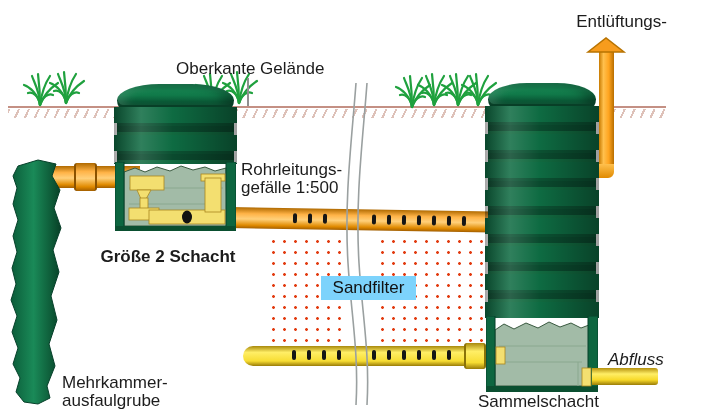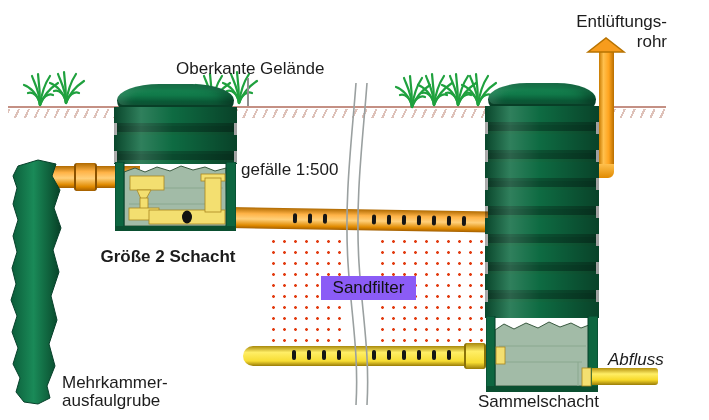--- a/index.html
+++ b/index.html
@@ -28,21 +28,21 @@
   
   .dome{border-radius:50% 50% 8px 8px / 90% 90% 12px 12px;
         background:linear-gradient(180deg,#0f7547 6%,#17885394 28%,#117a4a 45%,#0b5c38 70%,#094c2e 100%),#117a4a;
         box-shadow:inset 0 -4px 0 #083f27, inset 8px 0 10px rgba(255,255,255,.12), inset -10px 0 12px rgba(0,0,0,.3);}
   .ribs{background:repeating-linear-gradient(180deg,#17814e 0 16px,#0b5132 16px 19px,#0a4a2e 19px 25px,#11693f 25px 28px);}
   .ribs::before{content:"";position:absolute;top:0;bottom:0;left:-3px;right:-3px;
         background:repeating-linear-gradient(180deg,#0e6b42 0 16px,transparent 16px 28px);}
   .ribs::after{content:"";position:absolute;inset:0 -3px;
         background:linear-gradient(90deg,rgba(0,0,0,.35) 0%,rgba(255,255,255,.14) 22%,rgba(255,255,255,0) 48%,rgba(0,0,0,.38) 100%);}
 
-  .sand-label{background:#8b5cf6;display:flex;align-items:center;justify-content:center;
+  .sand-label{background:#7dd3fc;display:flex;align-items:center;justify-content:center;
         font-size:17px;color:#111;}
   .bold{font-weight:bold;}
   .tr{text-align:right;}
   .tc{text-align:center;}
 </style>
 </head>
 <body>
 
 <div id="stage">
 
@@ -160,26 +160,26 @@
 
   <div class="abs" style="left:592px;top:368px;width:66px;height:17px;background:linear-gradient(180deg,#b5920e,#ffee66 35%,#f7d929 70%,#9a7c08);border-radius:0 3px 3px 0;"></div>
 
   <svg class="abs" style="left:330px;top:78px;width:50px;height:330px;" viewBox="0 0 50 330">
     <path d="M26,5 C22,60 14,120 18,185 C21,235 29,275 26,327" fill="none" stroke="#9aa0a0" stroke-width="1.6"></path>
     <path d="M37,5 C33,60 25,120 29,185 C32,235 40,275 37,327" fill="none" stroke="#9aa0a0" stroke-width="1.6"></path>
   </svg>
 
   <div class="abs label tr" style="left:545px;top:12px;width:122px;line-height:20px;">
     <div>Entlüftungs-</div>
-    <div>rohr</div>
   </div>
 
   <div class="abs label" style="left:176px;top:59px;">Oberkante Gelände</div>
 
   <div class="abs label" style="left:241px;top:161px;line-height:18px;">
+    <div>Rohrleitungs-</div>
     <div>gefälle 1:500</div>
   </div>
 
   <div class="abs label tc bold" style="left:86px;top:248px;width:164px;line-height:17.5px;">
     <div>Größe 2 Schacht</div>
   </div>
 
   <div class="abs sand-label" style="left:321px;top:276px;width:95px;height:24px;">Sandfilter</div>
 
   <div class="abs label" style="left:62px;top:374px;line-height:17.5px;">

